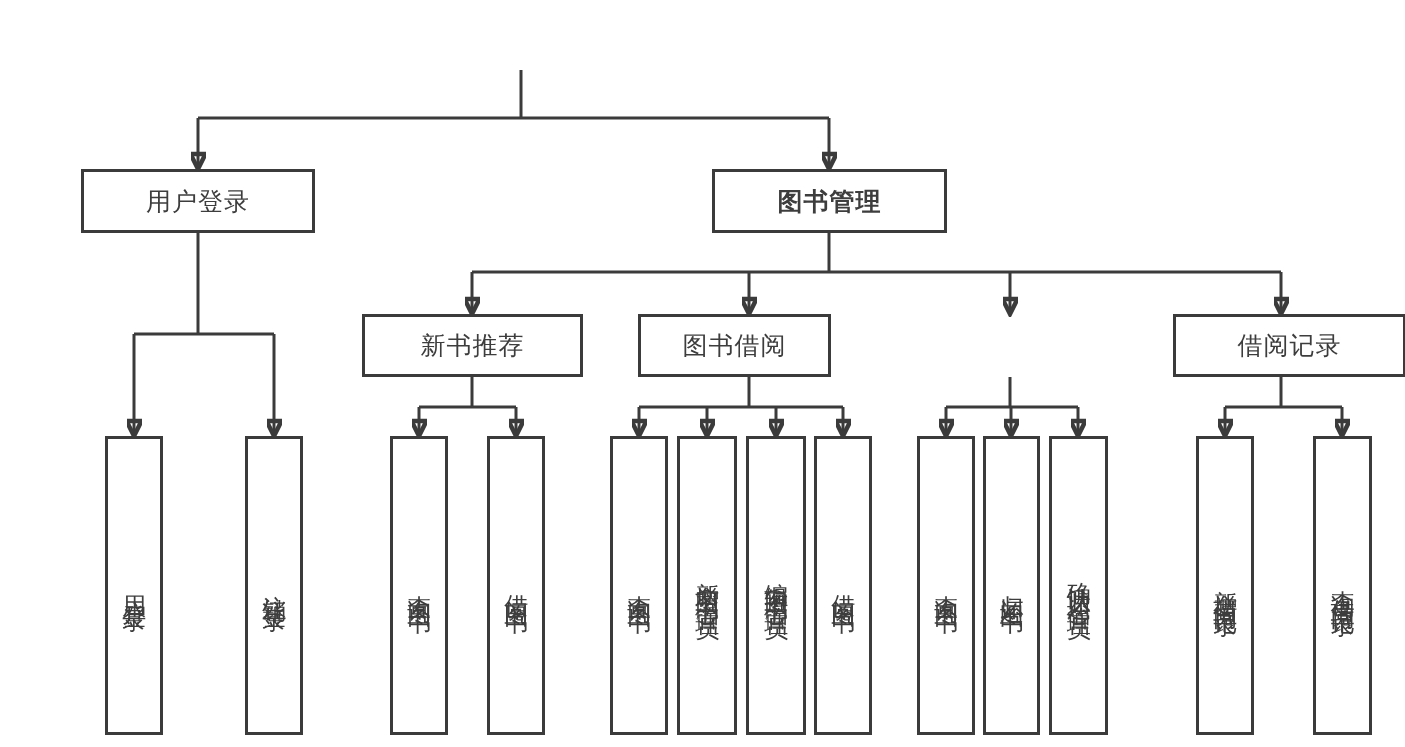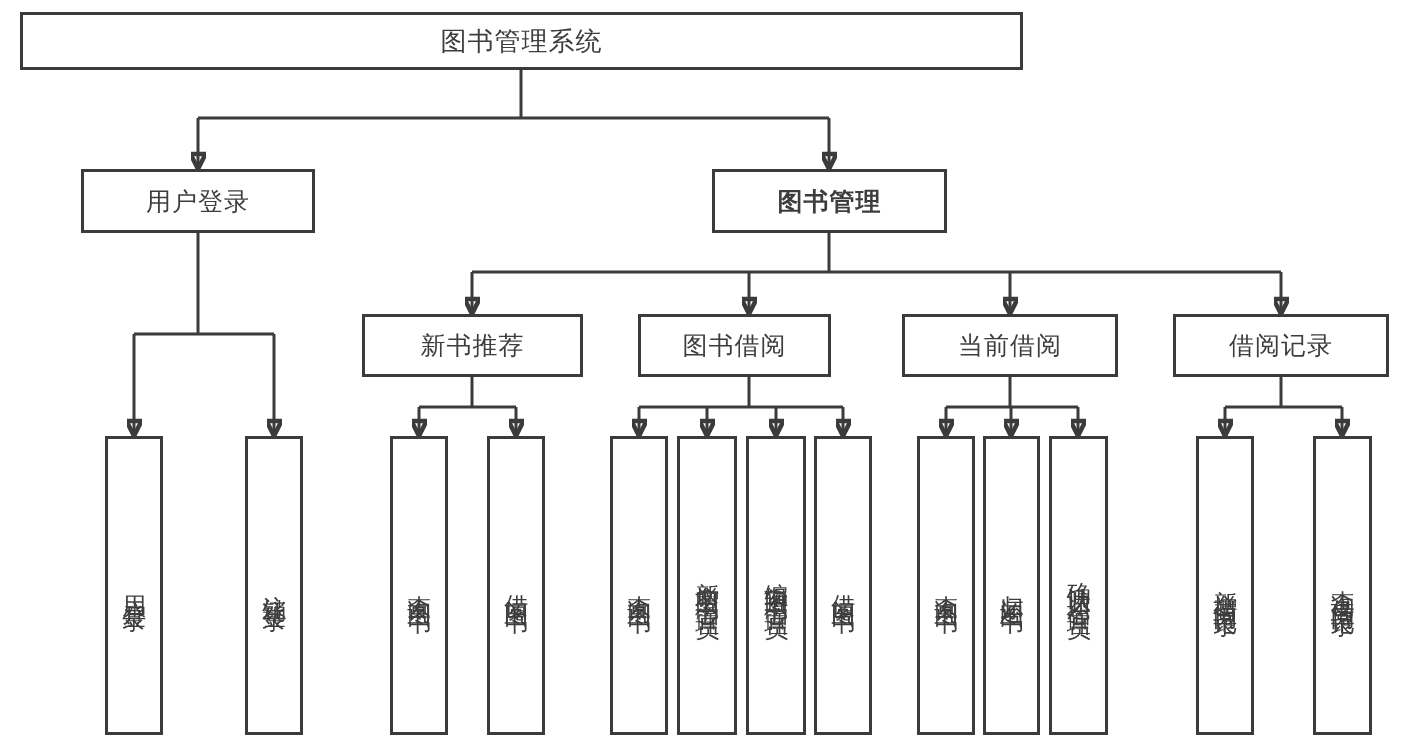--- a/index.html
+++ b/index.html
@@ -91,41 +91,35 @@
     <path d="M946,407 V436" marker-end="url(#ah)"></path>
     <path d="M1011,407 V436" marker-end="url(#ah)"></path>
     <path d="M1078,407 V436" marker-end="url(#ah)"></path>
 
     <path d="M1281,377 V407"></path>
     <path d="M1225,407 H1342"></path>
     <path d="M1225,407 V436" marker-end="url(#ah)"></path>
     <path d="M1342,407 V436" marker-end="url(#ah)"></path>
   </svg>
 
-  <div class="box hnode rootnode" style="left:20px; top:12px; width:1003px; height:58px;">
-    <span>图书管理系统</span>
-  </div>
 
   <div class="box hnode" style="left:81px; top:169px; width:234px; height:64px;">
     <span>用户登录</span>
   </div>
   <div class="box hnode" style="left:712px; top:169px; width:235px; height:64px;font-weight:bold;">
     <span>图书管理</span>
   </div>
 
   <div class="box hnode" style="left:362px; top:314px; width:221px; height:63px;">
     <span>新书推荐</span>
   </div>
   <div class="box hnode" style="left:638px; top:314px; width:193px; height:63px;">
     <span>图书借阅</span>
   </div>
-  <div class="box hnode" style="left:902px; top:314px; width:216px; height:63px;">
-    <span>当前借阅</span>
-  </div>
-  <div class="box hnode" style="left:1173px; top:314px; width:216px; height:63px;">
+  <div class="box hnode" style="left:1173px; top:314px; width:233px; height:63px;">
     <span>借阅记录</span>
   </div>
 
   <div class="box leaf" style="left:105px; top:436px; width:58px; height:299px;">
     <span>用户登录</span>
   </div>
   <div class="box leaf" style="left:245px; top:436px; width:58px; height:299px;">
     <span>注销登录</span>
   </div>
 

